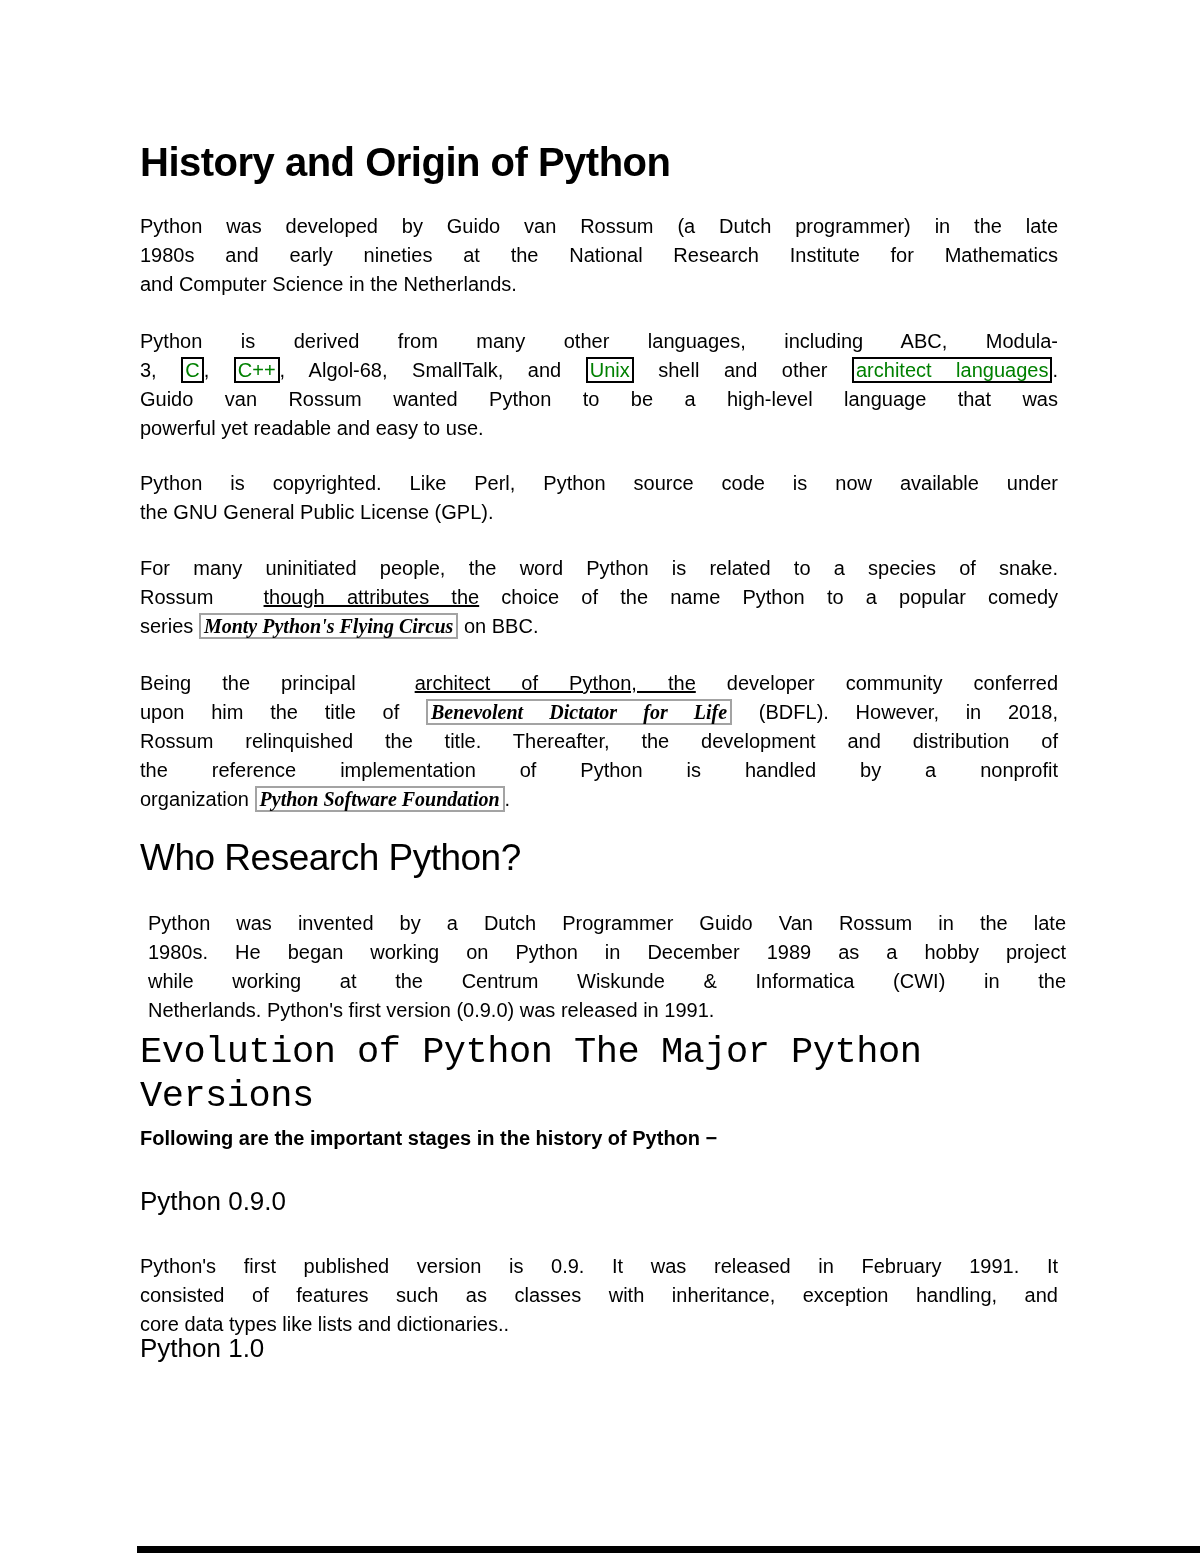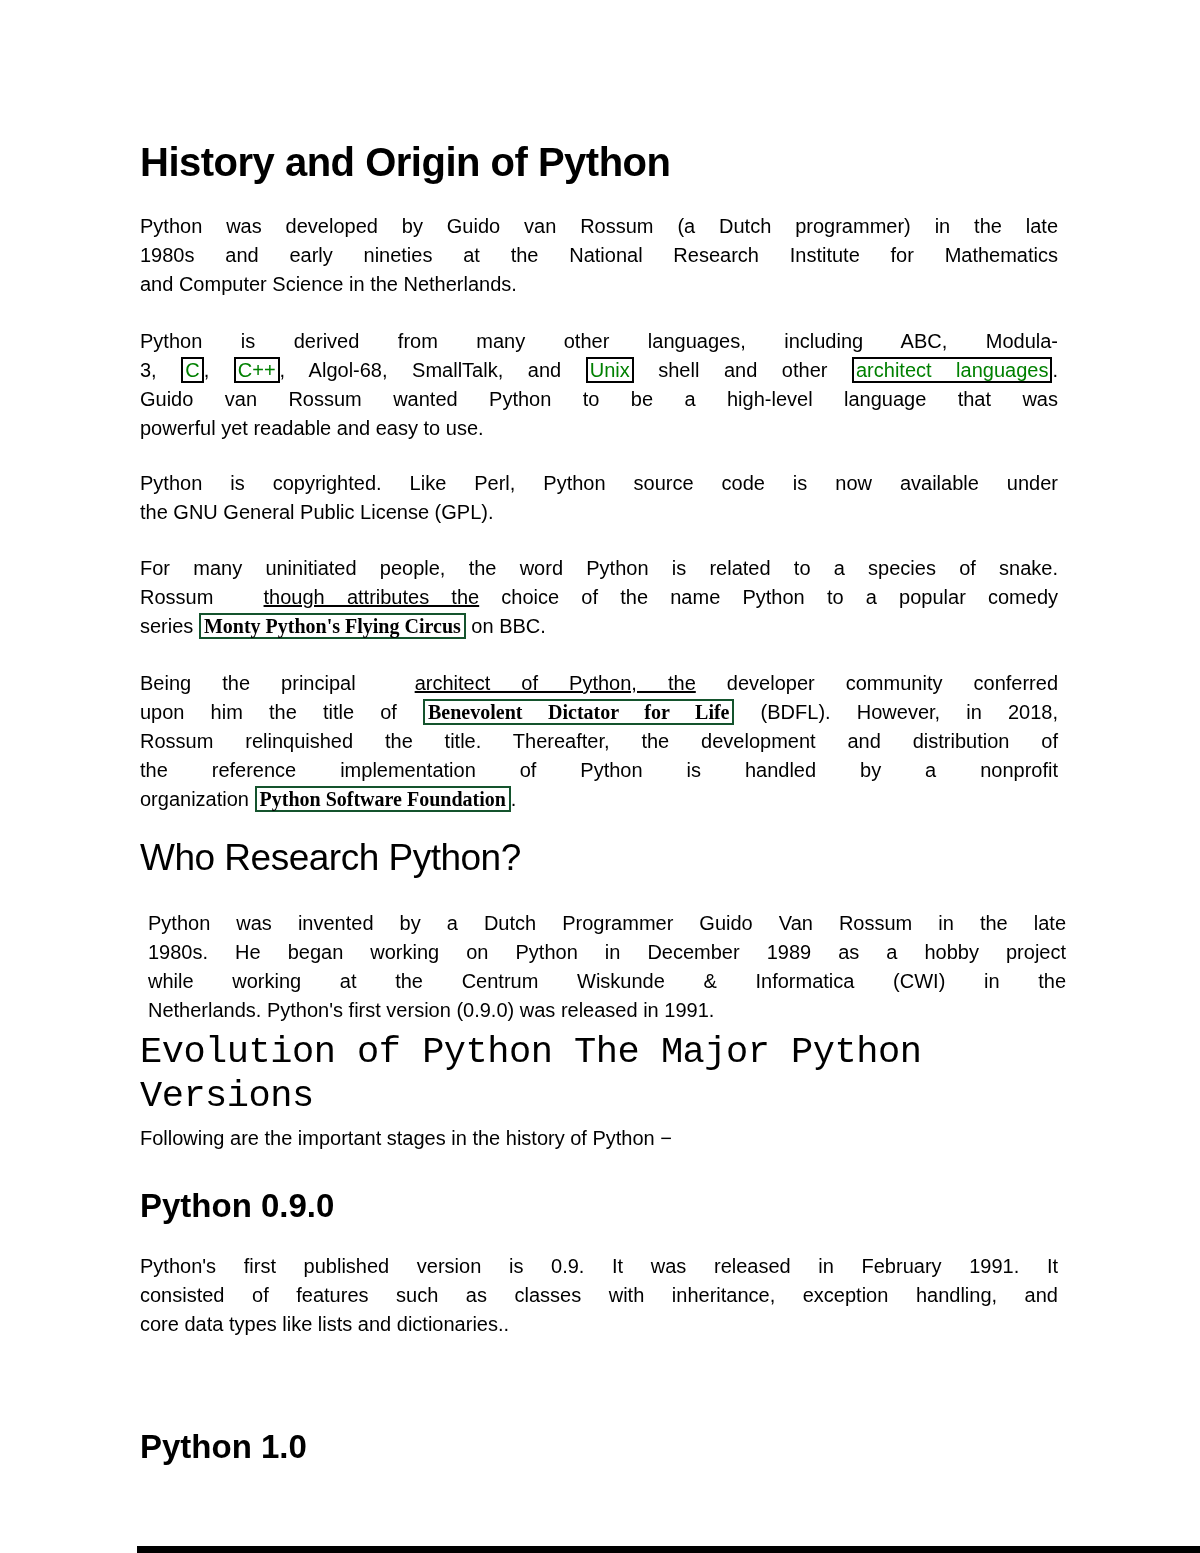--- a/index.html
+++ b/index.html
@@ -30,22 +30,22 @@
     letter-spacing: -0.5px;
     line-height: 1.2;
   }
   .h2 {
     font-size: 37px;
     font-weight: 400;
     letter-spacing: -0.5px;
     line-height: 1.2;
   }
   .h3 {
-    font-size: 33px;
-    font-weight: 700;
+    font-size: 26px;
+    font-weight: 400;
     line-height: 1.2;
   }
   .para {
     font-size: 20px;
     line-height: 29px;
   }
   .line {
     text-align: justify;
     text-align-last: justify;
   }
@@ -54,22 +54,23 @@
   }
   .seg { }
   .seg-green {
     color: #008000;
     border: 2px solid #000000;
     padding: 0 2px;
   }
   .seg-serif {
     font-family: "Liberation Serif", serif;
     font-weight: 700;
-    border: 2px solid #14532d;
+    border: 2px solid #a3a3a3;
     padding: 0 3px;
+    font-style: italic;
   }
   .seg-ul {
     text-decoration: underline;
     margin-left: 28px;
   }
   #bottom-bar {
     position: absolute;
     left: 137px;
     top: 1546px;
     width: 1063px;
@@ -110,24 +111,24 @@
       <div class="line last"><span class="seg">organization </span><span class="seg-serif">Python Software Foundation</span><span class="seg">.</span></div>
     </div>
     <div class="block h2" style="top: 836px;">Who Research Python?</div>
     <div class="block para" style="top: 909px; margin-left: 8px;">
       <div class="line"><span class="seg">Python was invented by a Dutch Programmer Guido Van Rossum in the late</span></div>
       <div class="line"><span class="seg">1980s. He began working on Python in December 1989 as a hobby project</span></div>
       <div class="line"><span class="seg">while working at the Centrum Wiskunde &amp; Informatica (CWI) in the</span></div>
       <div class="line last"><span class="seg">Netherlands. Python's first version (0.9.0) was released in 1991.</span></div>
     </div>
     <div class="block h2" style="top: 1030px; font-family: Liberation Mono, monospace;">Evolution of Python The Major Python Versions</div>
-    <div class="block para" style="top: 1124px;">
+    <div class="block para" style="top: 1124px; font-weight: bold;">
       <div class="line last"><span class="seg">Following are the important stages in the history of Python −</span></div>
     </div>
     <div class="block h3" style="top: 1186px;">Python 0.9.0</div>
     <div class="block para" style="top: 1252px;">
       <div class="line"><span class="seg">Python's first published version is 0.9. It was released in February 1991. It</span></div>
       <div class="line"><span class="seg">consisted of features such as classes with inheritance, exception handling, and</span></div>
       <div class="line last"><span class="seg">core data types like lists and dictionaries..</span></div>
     </div>
-    <div class="block h3" style="top: 1427px;">Python 1.0</div>
+    <div class="block h3" style="top: 1333px;">Python 1.0</div>
   </div>
 <div id="bottom-bar"></div>
 
 </body></html>

